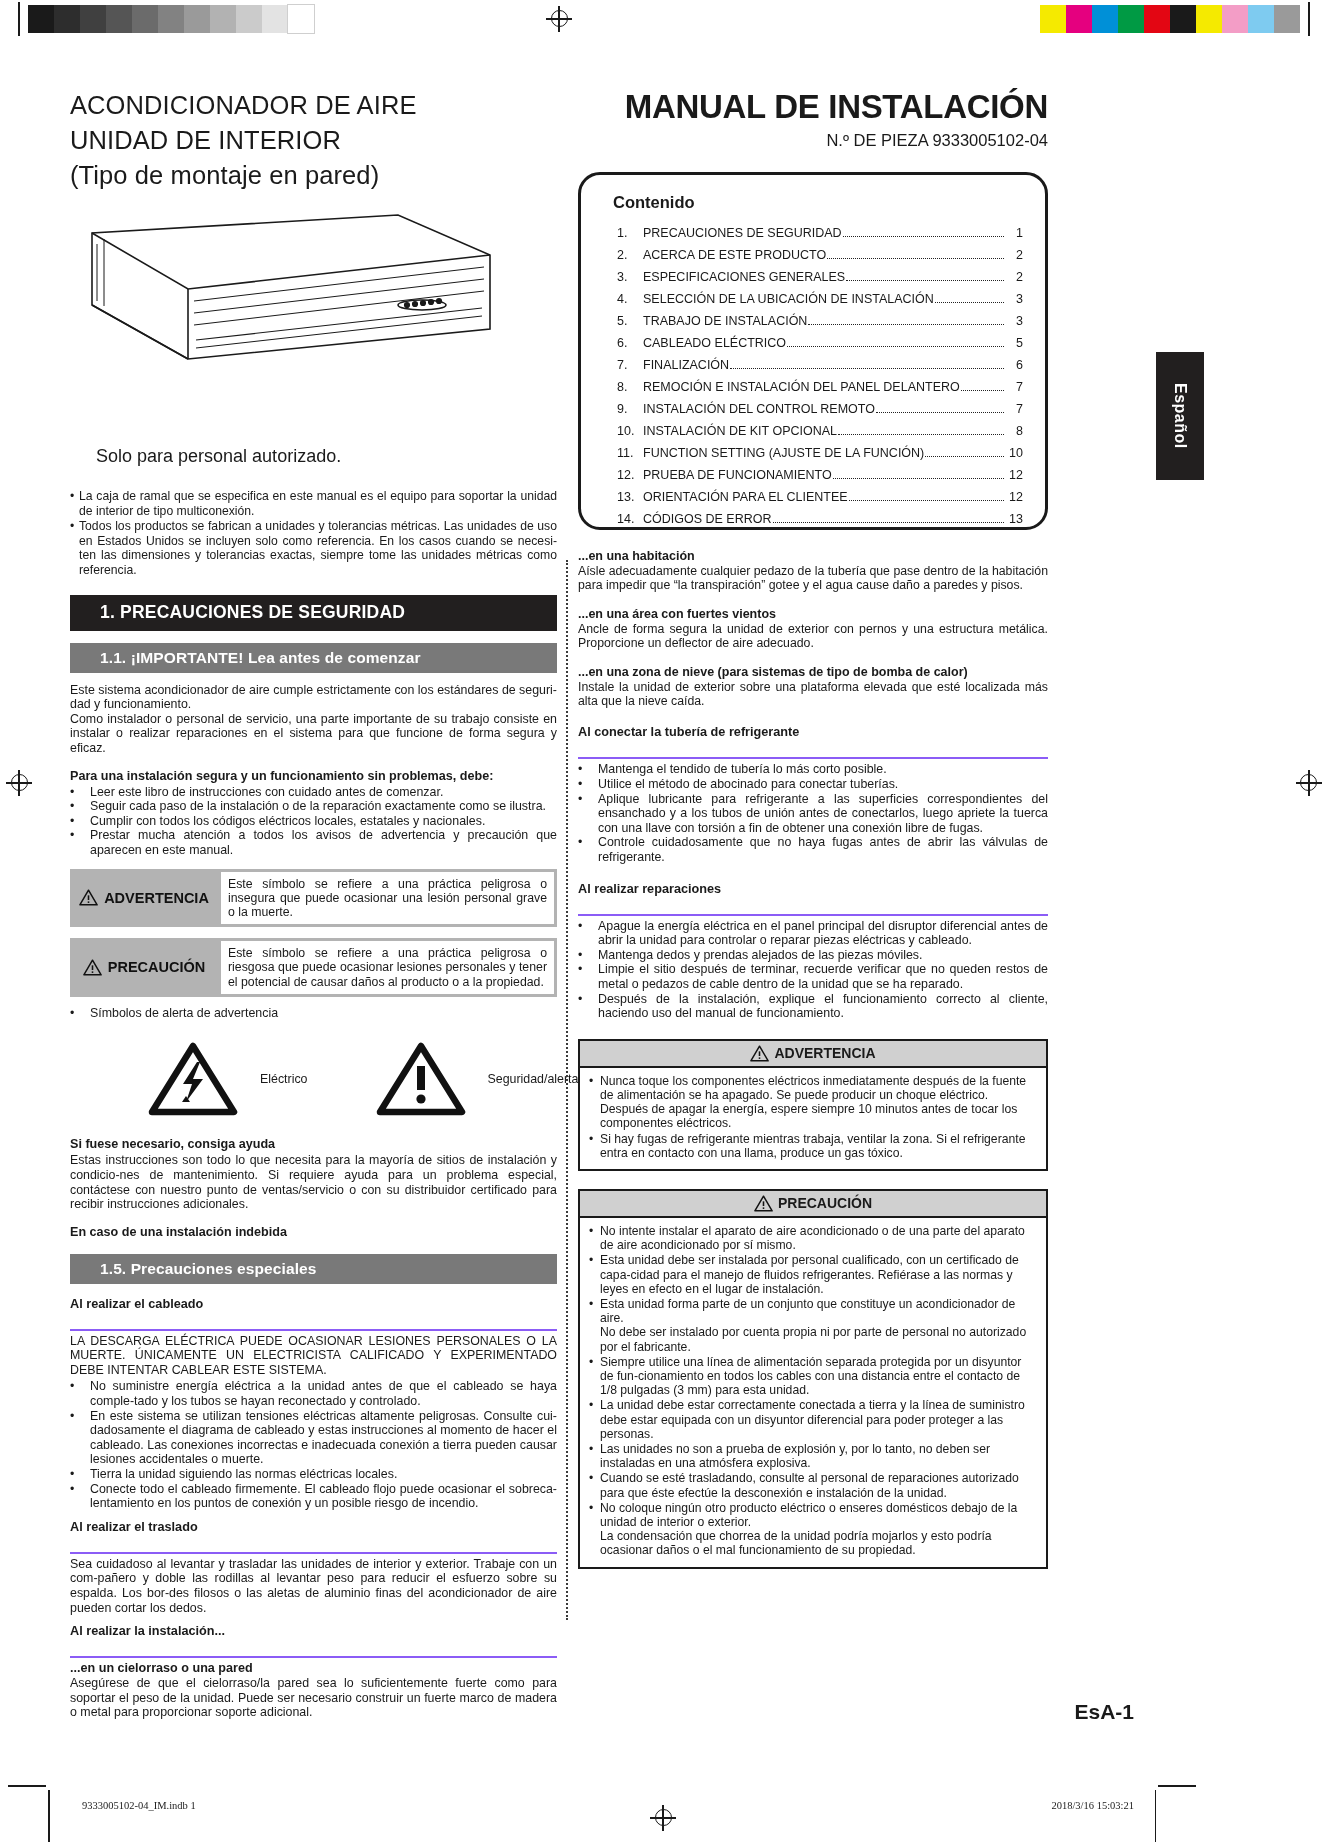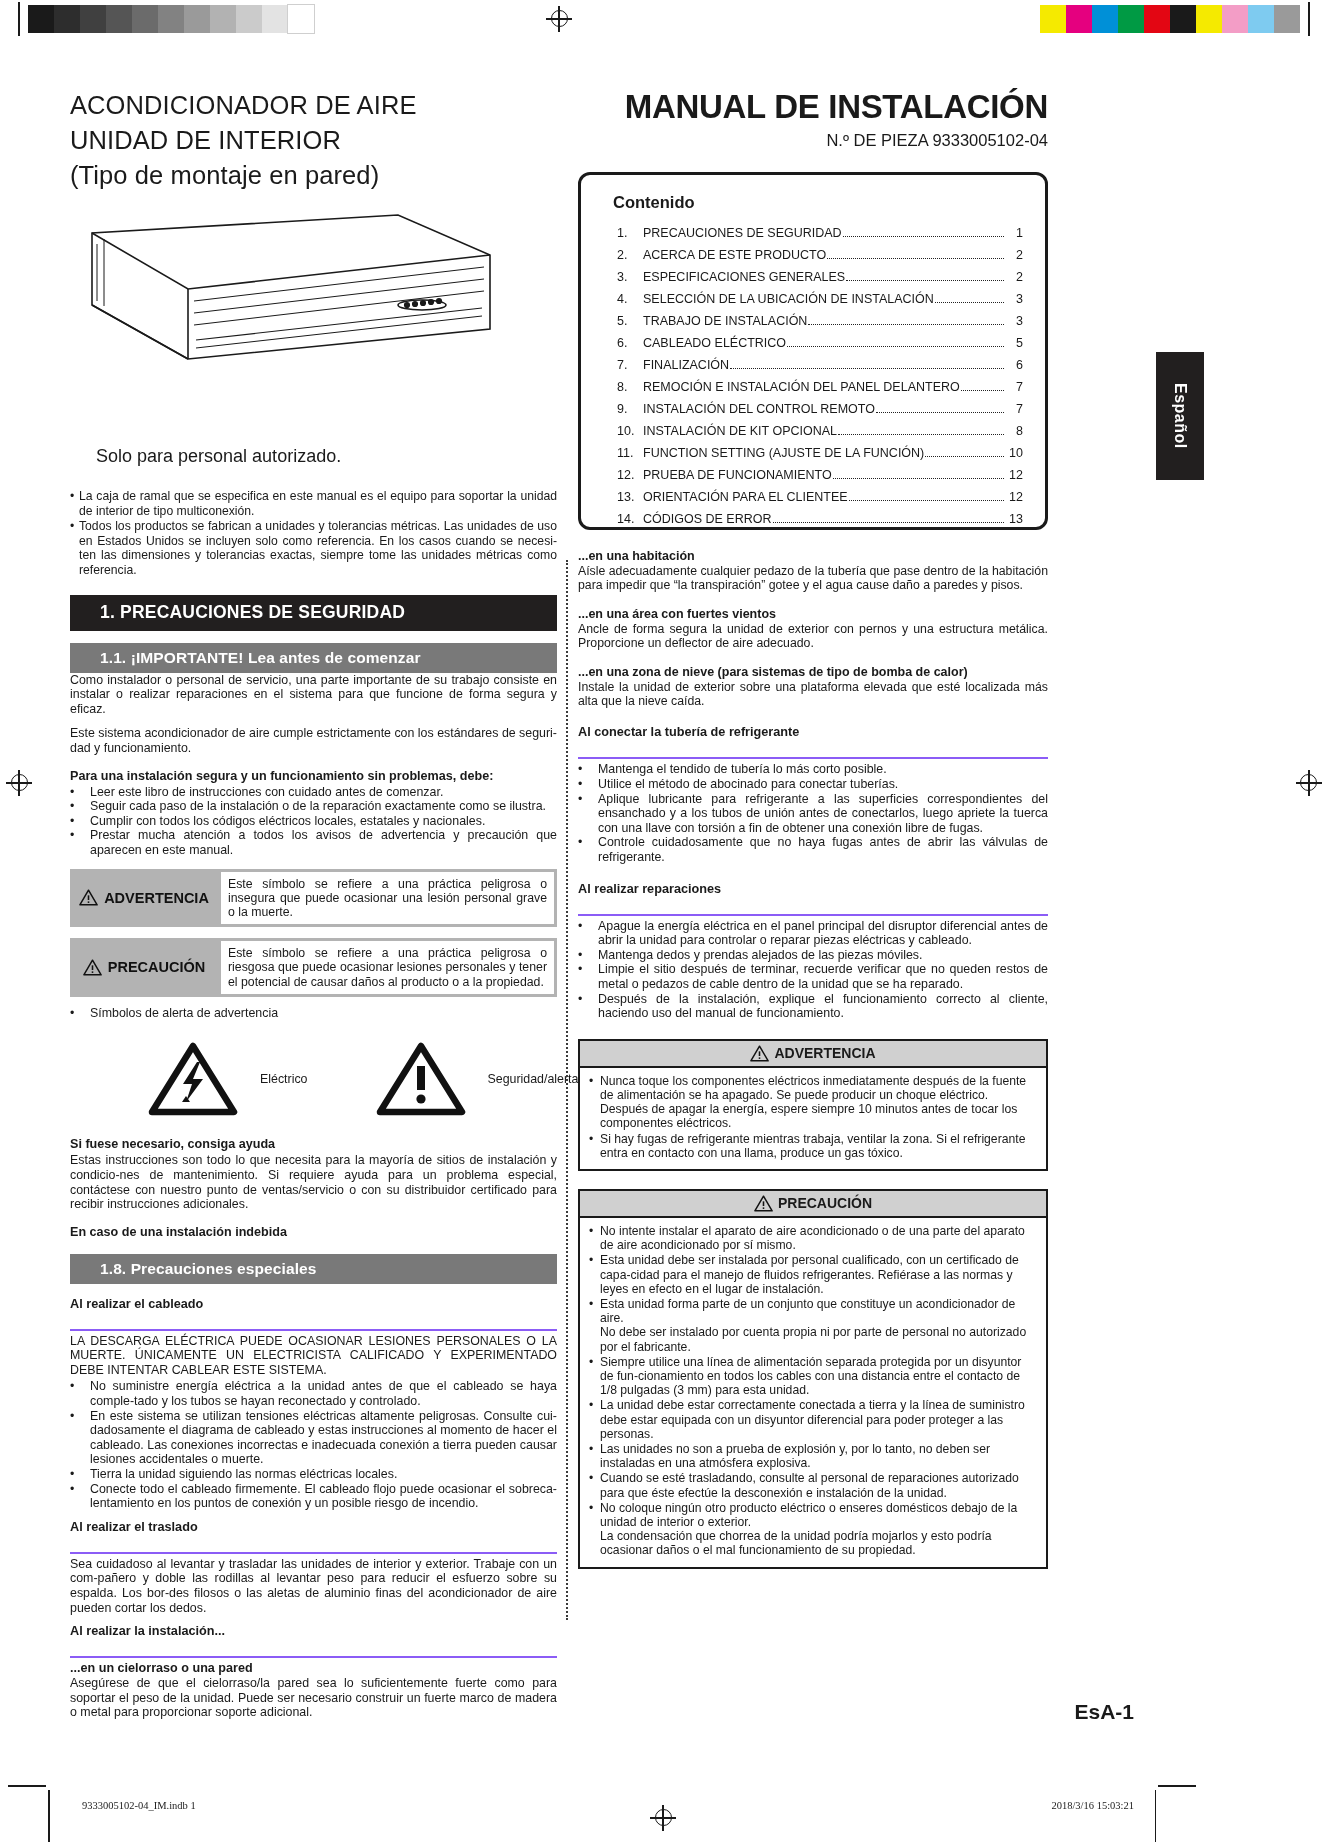--- a/index.html
+++ b/index.html
@@ -92,21 +92,21 @@
 
   
   .symbols { display:flex; margin-top:22px; align-items:flex-end; }
   .symcell { display:flex; align-items:center; }
   .symcell .cap { font-size:12.4px; margin-left:22px; }
   .sym1 { margin-left:78px; }
   .sym2 { margin-left:68px; }
 
   
   .toc-wrap {
-    margin-top:22px; border:3.5px solid #1a1a1a; border-radius:12px;
+    margin-top:22px; border:3.5px solid #1a1a1a; border-radius:22px;
     padding:16px 22px 22px 22px; height:358px;
   }
   .toc-title { font-weight:bold; font-size:16.5px; margin:2px 0 14px 10px; }
   .toc-row { display:flex; align-items:baseline; font-size:12.5px; margin-bottom:7.5px; }
   .toc-num { width:40px; flex:0 0 40px; text-align:left; padding-left:14px; }
   .toc-txt { white-space:nowrap; }
   .toc-dots { flex:1; border-bottom:1.5px dotted #222; margin:0 2px 3.5px 1px; min-width:4px; }
   .toc-pg { width:17px; flex:0 0 17px; text-align:right; }
 
   .r-sub { font-weight:bold; font-size:12.5px; margin-top:14px; }
@@ -233,22 +233,22 @@
       </div>
       <div class="bullet">
         <div class="dot">•</div>
         <div class="txt">Todos los productos se fabrican a unidades  y tolerancias métricas. Las unidades de uso en Estados Unidos se incluyen solo como referencia. En los casos cuando se necesi-ten las dimensiones y tolerancias exactas, siempre tome las unidades métricas como referencia.</div>
       </div>
     </div>
 
     <div class="h-black">1.  PRECAUCIONES DE SEGURIDAD</div>
     <div class="h-gray">1.1. ¡IMPORTANTE! Lea antes de comenzar</div>
 
+    <div class="body-p">Este sistema acondicionador de aire cumple estrictamente con los estándares de seguri-dad y funcionamiento.</div>
     <div class="body-p tight">Como instalador o personal de servicio, una parte importante de su trabajo consiste en instalar o realizar reparaciones en el sistema para que funcione de forma segura y eficaz.</div>
-    <div class="body-p">Este sistema acondicionador de aire cumple estrictamente con los estándares de seguri-dad y funcionamiento.</div>
 
     <div class="b-head">Para una instalación segura y un funcionamiento sin problemas, debe:</div>
     <ul class="ul-dash" id="safeInstallList">
         <li>
           <span class="mk">•</span>
           <span class="tx">Leer este libro de instrucciones con cuidado antes de comenzar.</span>
         </li>
         <li>
           <span class="mk">•</span>
           <span class="tx">Seguir cada paso de la instalación o de la reparación exactamente como se ilustra.</span>
@@ -311,21 +311,21 @@
         </svg>
         <div class="cap">Seguridad/alerta</div>
       </div>
     </div>
 
     <div class="b-head" style="margin-top:21px;">Si fuese necesario, consiga ayuda</div>
     <div class="body-p tight" style="margin-top:2px;">Estas instrucciones son todo lo que necesita para la mayoría de sitios de instalación y condicio-nes de mantenimiento. Si requiere ayuda para un problema especial, contáctese con nuestro punto de ventas/servicio o con su distribuidor certificado para recibir instrucciones adicionales.</div>
 
     <div class="b-head">En caso de una instalación indebida</div>
 
-    <div class="h-gray" style="margin-top:15px;">1.8. Precauciones especiales</div>
+    <div class="h-gray" style="margin-top:15px;">1.5. Precauciones especiales</div>
 
     <div class="r-head-ul" style="margin-top:13px;">Al realizar el cableado</div>
     <div class="body-p" style="margin-top:3px;">LA DESCARGA ELÉCTRICA PUEDE OCASIONAR LESIONES PERSONALES O LA MUERTE. ÚNICAMENTE UN ELECTRICISTA CALIFICADO Y EXPERIMENTADO DEBE INTENTAR CABLEAR ESTE SISTEMA.</div>
     <ul class="ul-dash" id="wiringList">
         <li>
           <span class="mk">•</span>
           <span class="tx">No suministre energía eléctrica a la unidad antes de que el cableado se haya comple-tado y los tubos se hayan reconectado y controlado.</span>
         </li>
         <li>
           <span class="mk">•</span>

